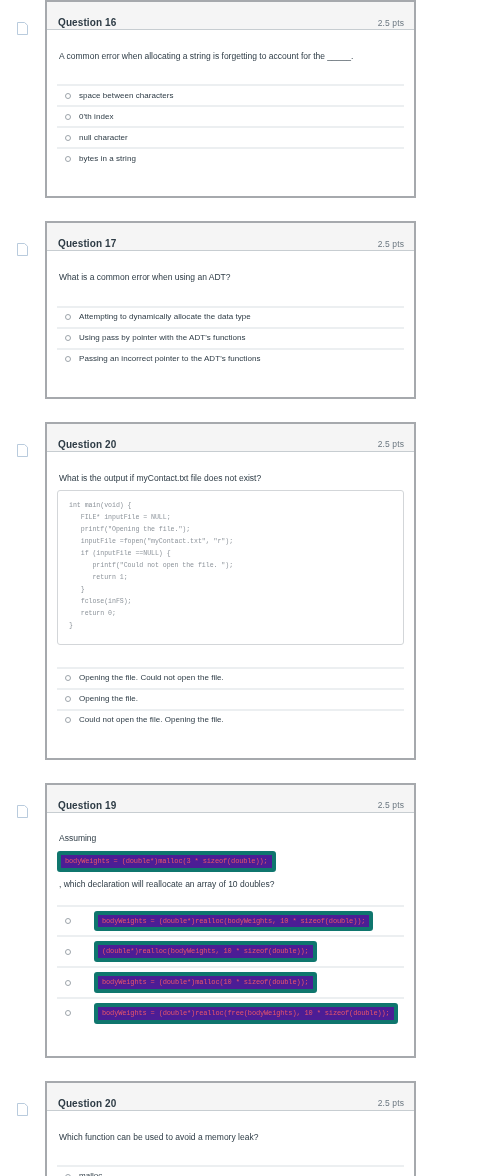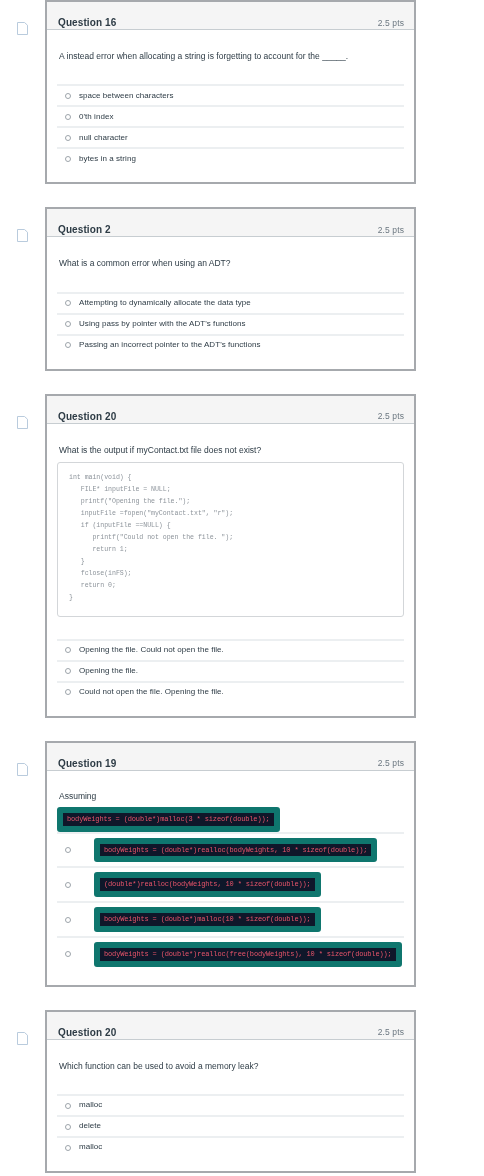--- a/index.html
+++ b/index.html
@@ -79,22 +79,22 @@
     color: #2d3b45;
     padding: 7px 0 16px 2px;
   }
 
   
   .code-chip {
     display: inline-block;
     font-family: "Liberation Mono", monospace;
     font-size: 7px;
     color: #e8546a;
-    background: #0f172a;
-    border: 6px solid #0f766e;
+    background: #4c1d95;
+    border: 4px solid #0f766e;
     border-radius: 3px;
     padding: 2px 4px 2px 4px;
     line-height: 1.25;
     white-space: pre;
     letter-spacing: -0.15px;
   }
 
   
   .code-block {
     border: 1px solid #d3d6d9;
@@ -106,21 +106,21 @@
   .code-block pre {
     font-family: "Liberation Mono", monospace;
     font-size: 6.6px;
     line-height: 1.82;
     color: #8d949b;
     white-space: pre;
     letter-spacing: -0.05px;
   }
 
   
-  .answers { padding-bottom: 14px; }
+  .answers { padding-bottom: 28px; }
   .answer-row {
     display: flex;
     align-items: center;
     border-top: 2px solid #eceff1;
     min-height: 21px;
     padding: 3px 0 3px 2px;
   }
   .radio {
     flex: 0 0 auto;
     width: 6px;
@@ -147,21 +147,21 @@
         <span class="flag-icon"><svg width="11" height="13" viewBox="0 0 11 13" xmlns="http://www.w3.org/2000/svg">
             <path d="M0.5 0.5 H7.5 L10.5 3.2 V12.5 H0.5 Z" fill="#ffffff" stroke="#b9cbdd" stroke-width="1"></path>
           </svg></span>
       </div>
       <div class="question-card">
         <div class="question-header">
           <span class="question-name">Question 16</span>
           <span class="question-points">2.5 pts</span>
         </div>
         <div class="question-body">
-          <div class="question-text">A instead error when allocating a string is forgetting to account for the _____.</div>
+          <div class="question-text">A common error when allocating a string is forgetting to account for the _____.</div>
           <div class="answers">
             <div class="answer-row">
               <span class="radio"></span>
               <span class="answer-text">space between characters</span>
             </div>
             <div class="answer-row">
               <span class="radio"></span>
               <span class="answer-text">0'th index</span>
             </div>
             <div class="answer-row">
@@ -177,21 +177,21 @@
       </div>
     </div>
     <div class="question-wrap">
       <div class="flag-gutter">
         <span class="flag-icon"><svg width="11" height="13" viewBox="0 0 11 13" xmlns="http://www.w3.org/2000/svg">
             <path d="M0.5 0.5 H7.5 L10.5 3.2 V12.5 H0.5 Z" fill="#ffffff" stroke="#b9cbdd" stroke-width="1"></path>
           </svg></span>
       </div>
       <div class="question-card">
         <div class="question-header">
-          <span class="question-name">Question 2</span>
+          <span class="question-name">Question 17</span>
           <span class="question-points">2.5 pts</span>
         </div>
         <div class="question-body">
           <div class="question-text">What is a common error when using an ADT?</div>
           <div class="answers">
             <div class="answer-row">
               <span class="radio"></span>
               <span class="answer-text">Attempting to dynamically allocate the data type</span>
             </div>
             <div class="answer-row">
@@ -256,20 +256,21 @@
           </svg></span>
       </div>
       <div class="question-card">
         <div class="question-header">
           <span class="question-name">Question 19</span>
           <span class="question-points">2.5 pts</span>
         </div>
         <div class="question-body">
           <div class="assuming-label">Assuming</div>
           <div><code class="code-chip">bodyWeights = (double*)malloc(3 * sizeof(double));</code></div>
+          <div class="assuming-tail">, which declaration will reallocate an array of 10 doubles?</div>
           <div class="answers">
             <div class="answer-row">
               <span class="radio"></span>
               <code class="code-chip">bodyWeights = (double*)realloc(bodyWeights, 10 * sizeof(double));</code>
             </div>
             <div class="answer-row">
               <span class="radio"></span>
               <code class="code-chip">(double*)realloc(bodyWeights, 10 * sizeof(double));</code>
             </div>
             <div class="answer-row">

